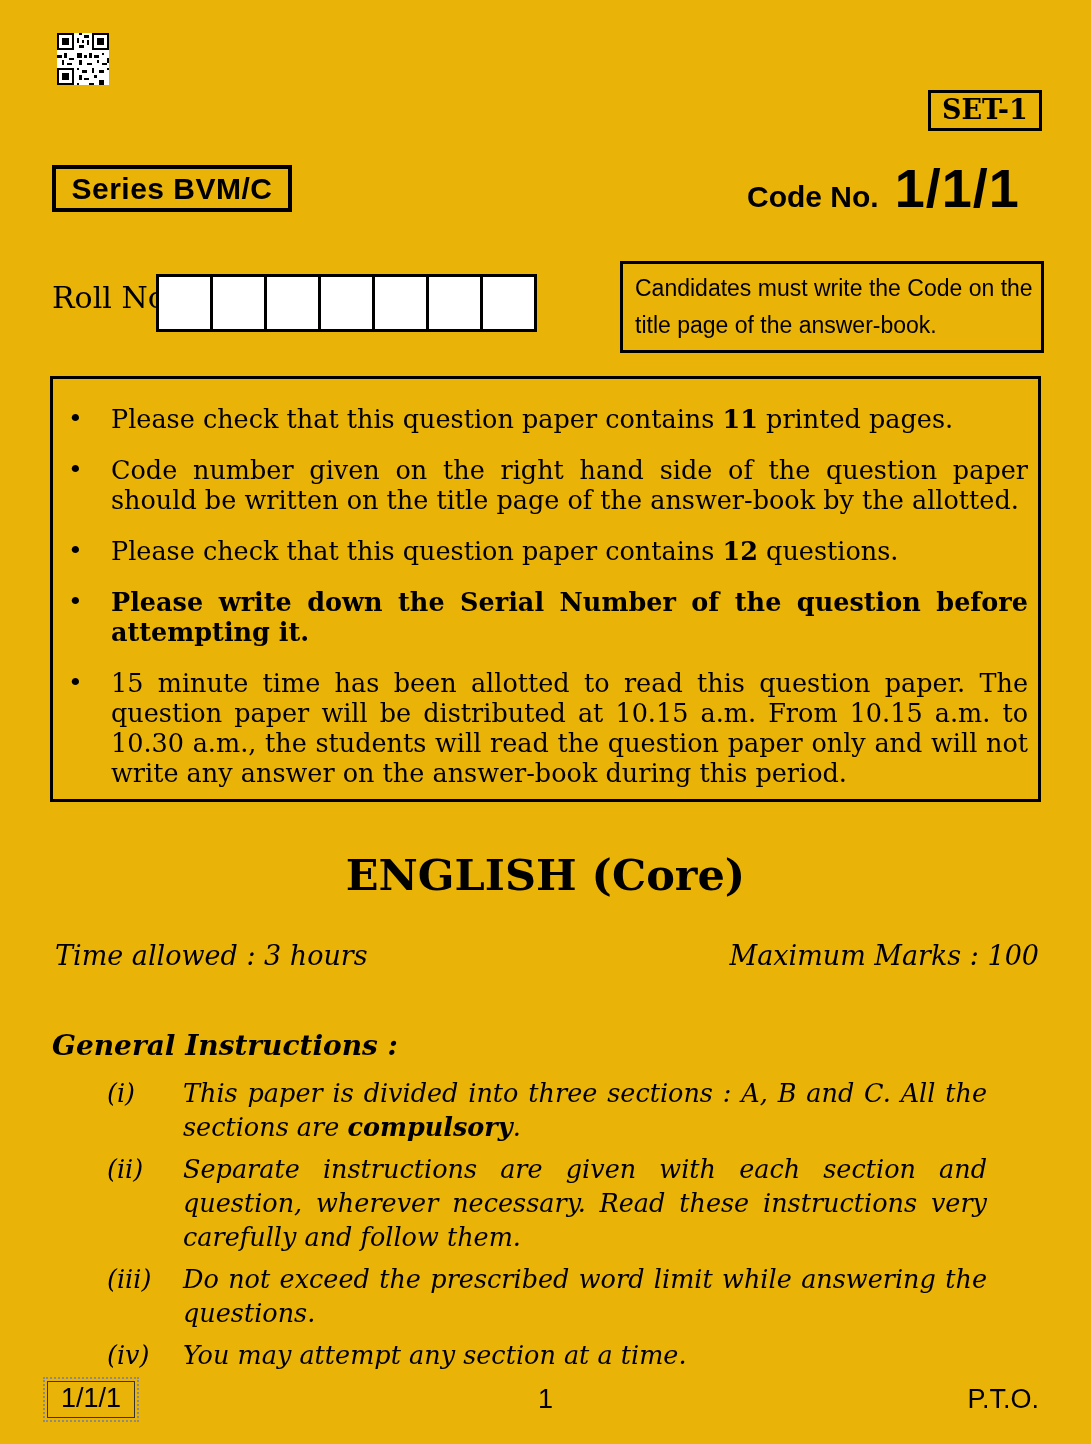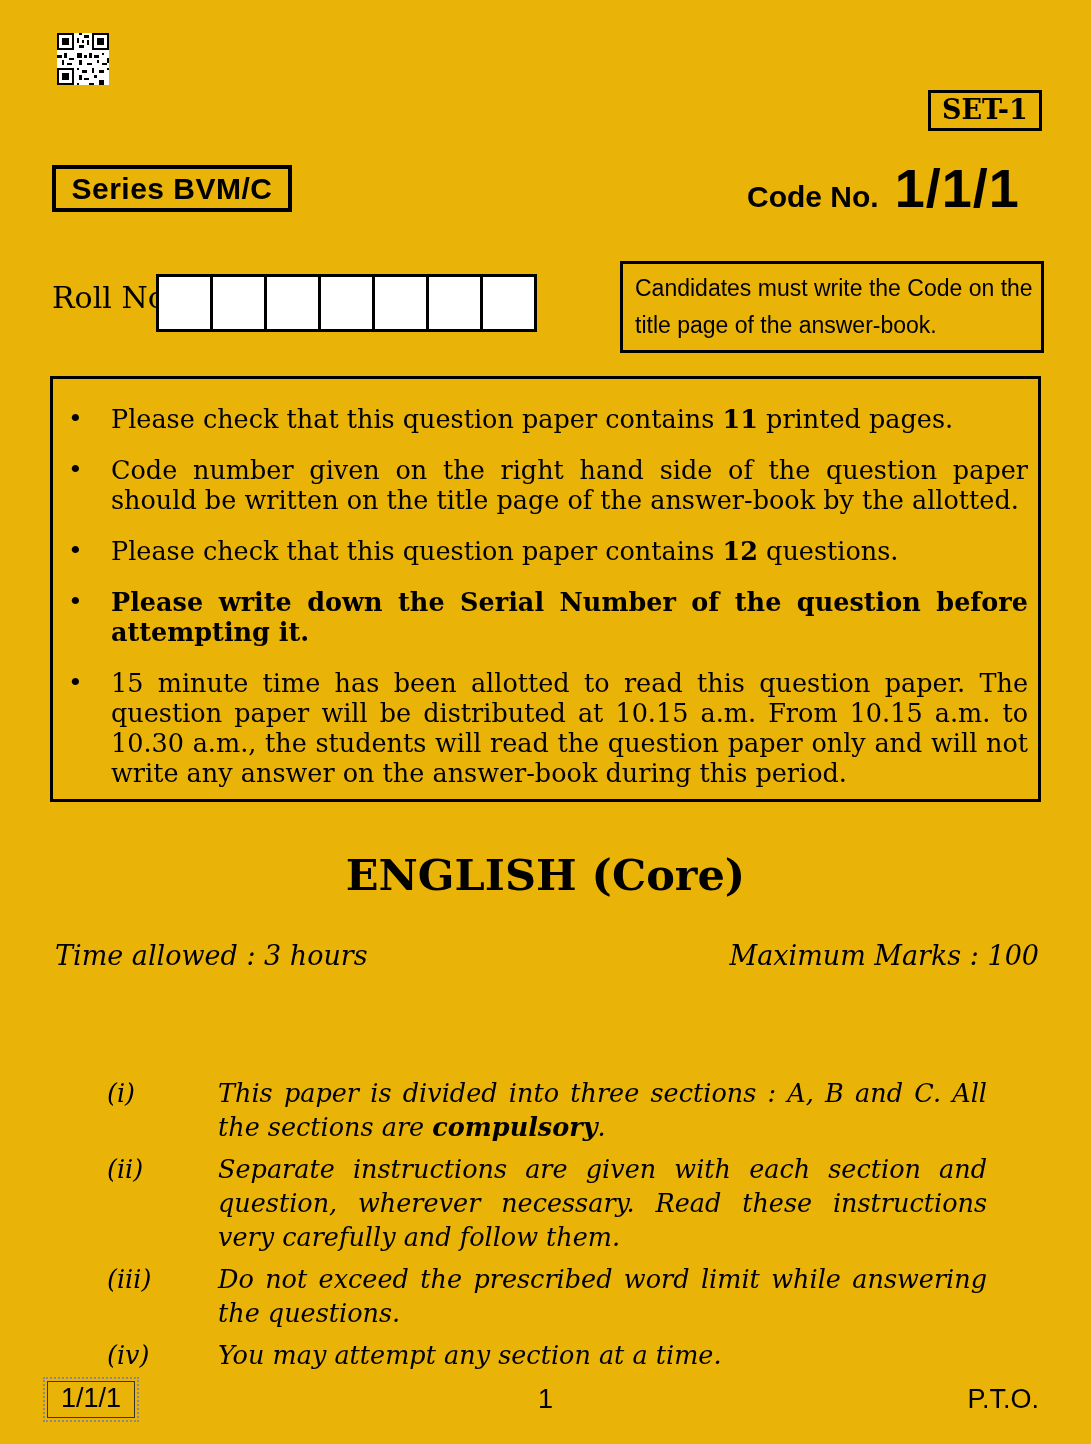--- a/index.html
+++ b/index.html
@@ -56,21 +56,21 @@
   .meta-row{
     position:absolute;left:55px;right:52px;top:940px;display:flex;
     justify-content:space-between;font-style:italic;font-size:27px;
   }
 
   
   .gi-heading{position:absolute;left:52px;top:1029px;font-weight:700;font-style:italic;font-size:28px;}
   .gi-list{position:absolute;left:107px;top:1076px;width:880px;}
   .gi-item{display:flex;font-style:italic;font-size:25.5px;line-height:34px;margin-bottom:8px;}
   .gi-num{flex:0 0 76px;}
-  .gi-text{flex:1;text-align:justify;margin-left:35px;}
+  .gi-text{flex:1;text-align:justify;}
 
   
   .footer-code{
     position:absolute;left:47px;top:1381px;border:1px solid #333;
     outline:2px dotted #8a8a8a;outline-offset:2px;
     padding:1px 13px 3px 13px;font-family:"Liberation Sans",sans-serif;font-size:27px;
   }
   .footer-page{
     position:absolute;left:0;right:0;top:1384px;text-align:center;
     font-family:"Liberation Sans",sans-serif;font-size:27px;
@@ -188,20 +188,21 @@
     </div>
   </div>
 
   <div class="title">ENGLISH (Core)</div>
 
   <div class="meta-row">
     <span>Time allowed : 3 hours</span>
     <span>Maximum Marks : 100</span>
   </div>
 
+  <div class="gi-heading">General Instructions :</div>
   <div class="gi-list">
     <div class="gi-item">
       <span class="gi-num">(i)</span>
       <div class="gi-text"><span>This paper is divided into three sections : A, B and C. All the sections are </span><span class="seg-b">compulsory</span><span>.</span></div>
     </div>
     <div class="gi-item">
       <span class="gi-num">(ii)</span>
       <div class="gi-text"><span>Separate instructions are given with each section and question, wherever necessary. Read these instructions very carefully and follow them.</span></div>
     </div>
     <div class="gi-item">

